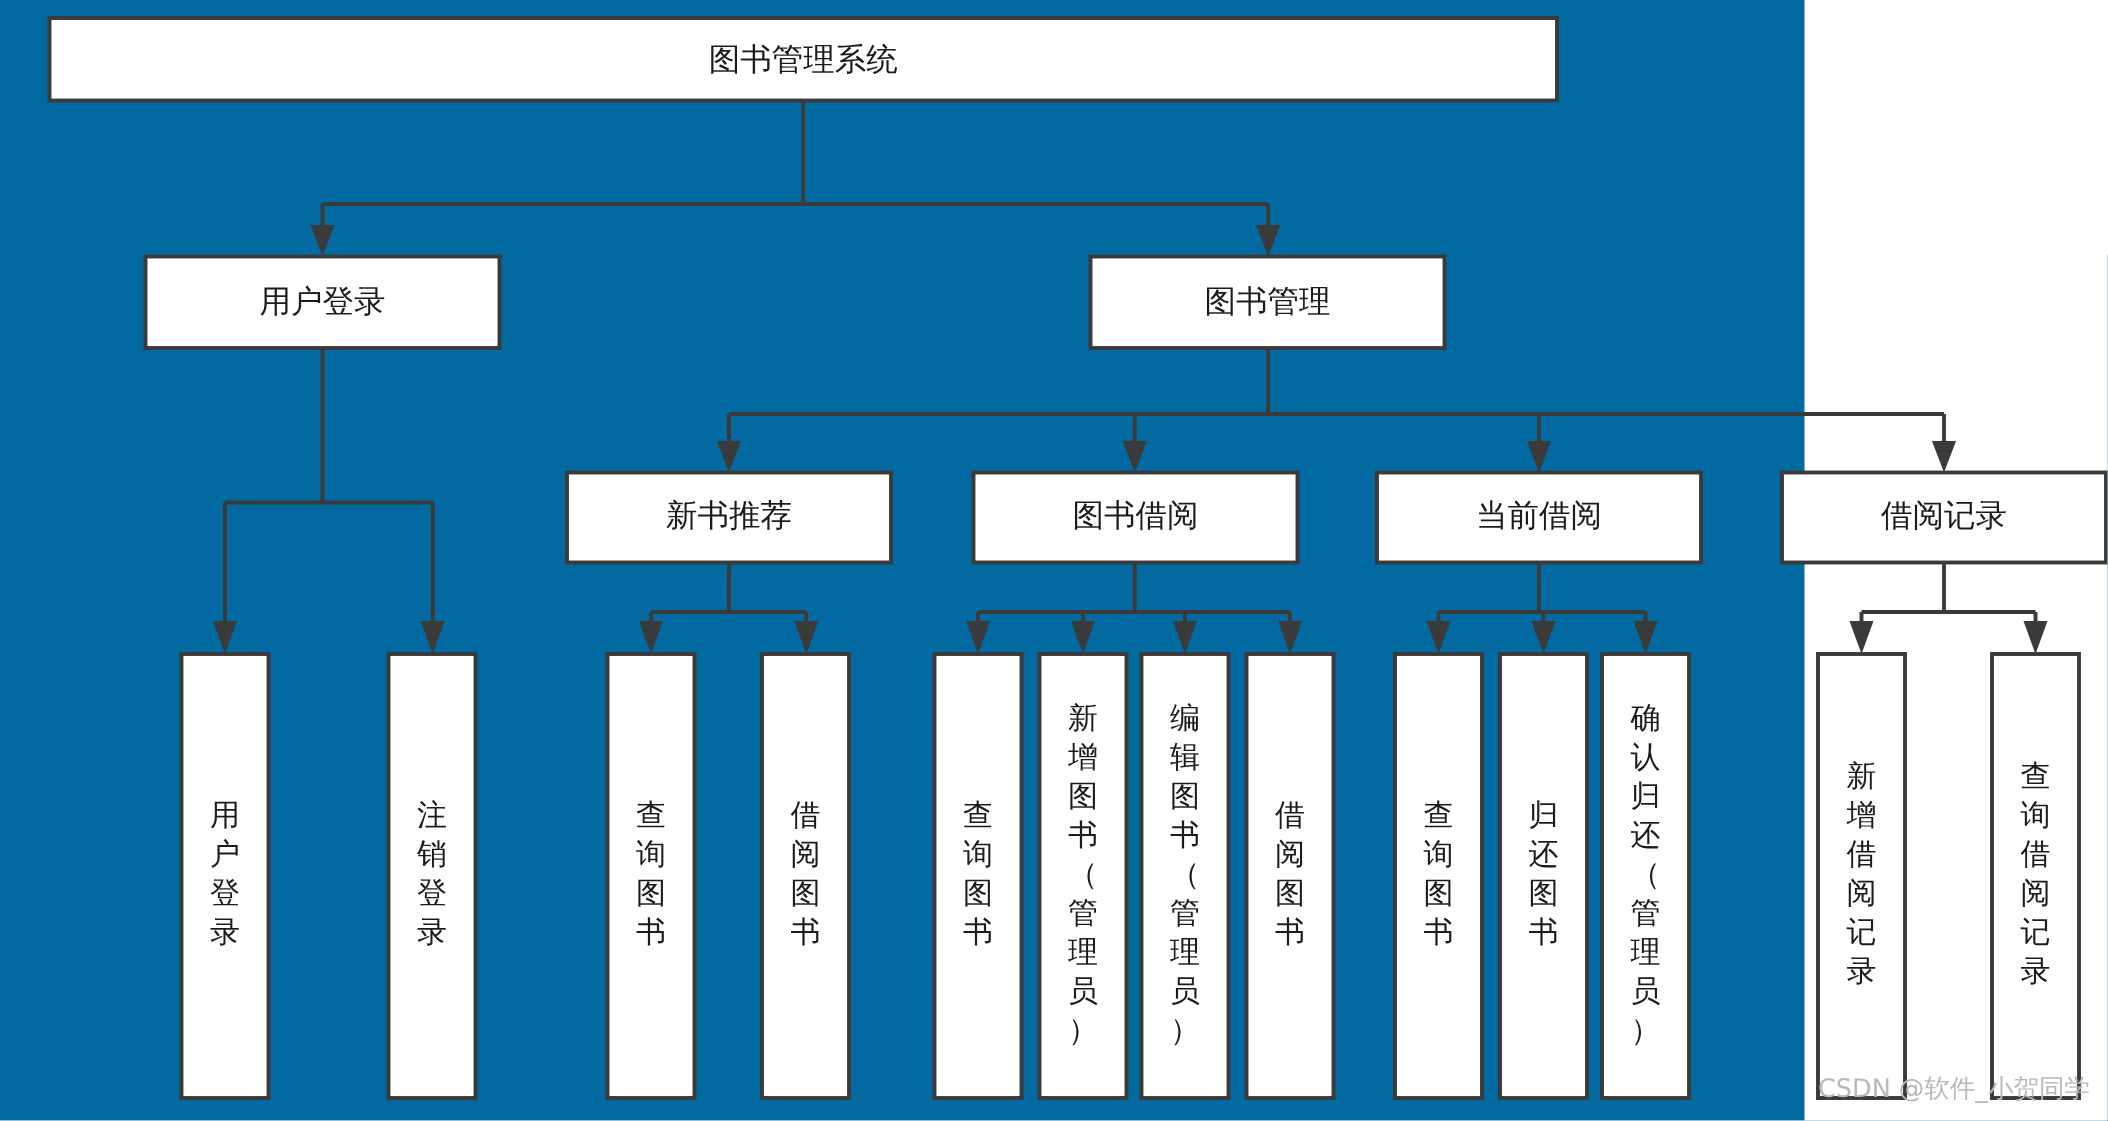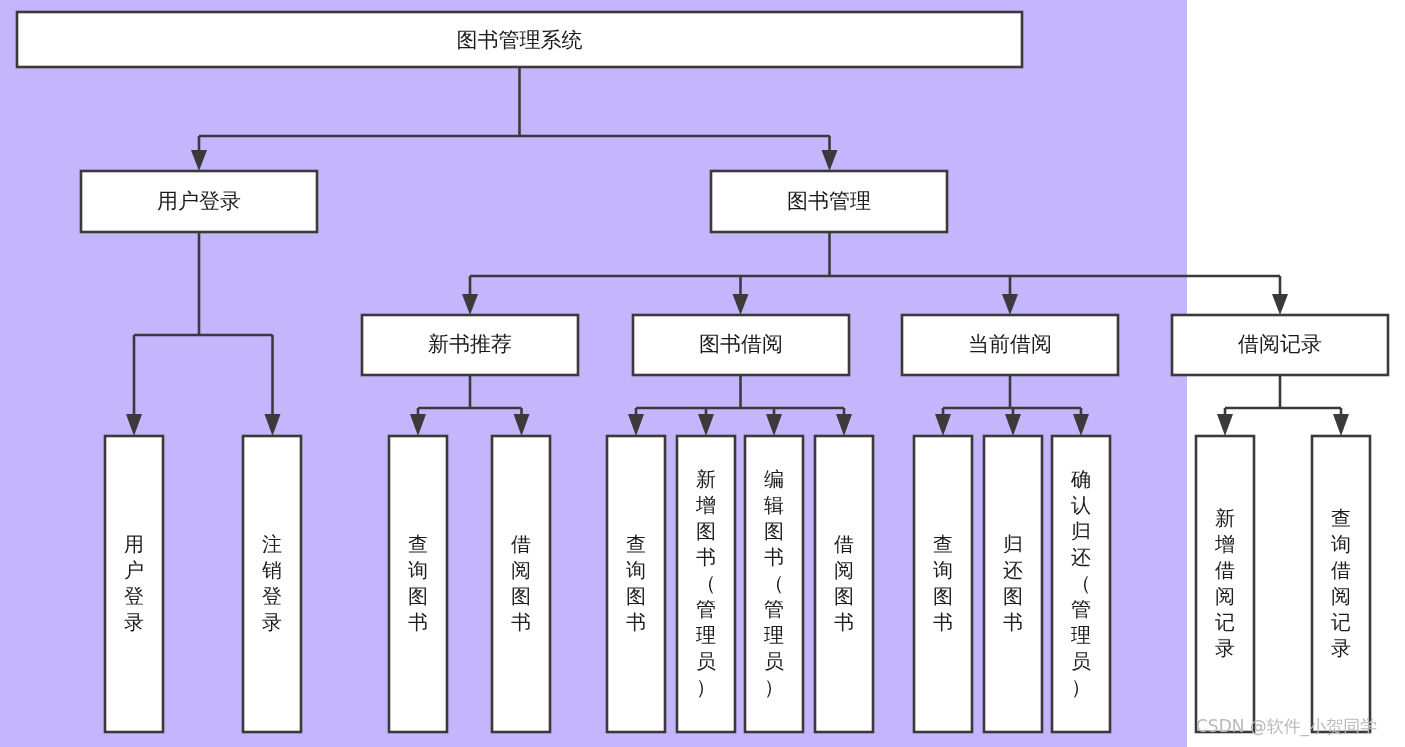--- a/index.html
+++ b/index.html
@@ -11,21 +11,22 @@
   body {
     width: 1405px;
     height: 747px;
     font-family: "DejaVu Sans", "Liberation Sans", sans-serif;
     overflow: hidden;
   }
   #diagram-root {
     position: relative;
     width: 1187px;
     height: 747px;
-    background: #c4b5fd;
+    background: #0369a1;
+    padding-left: 16px;
   }
   svg.diagram {
     display: block;
     width: 1405px;
     height: 747px;
   }
   .node-box {
     fill: #ffffff;
     stroke: #3a3a3a;
     stroke-width: 2.6;

